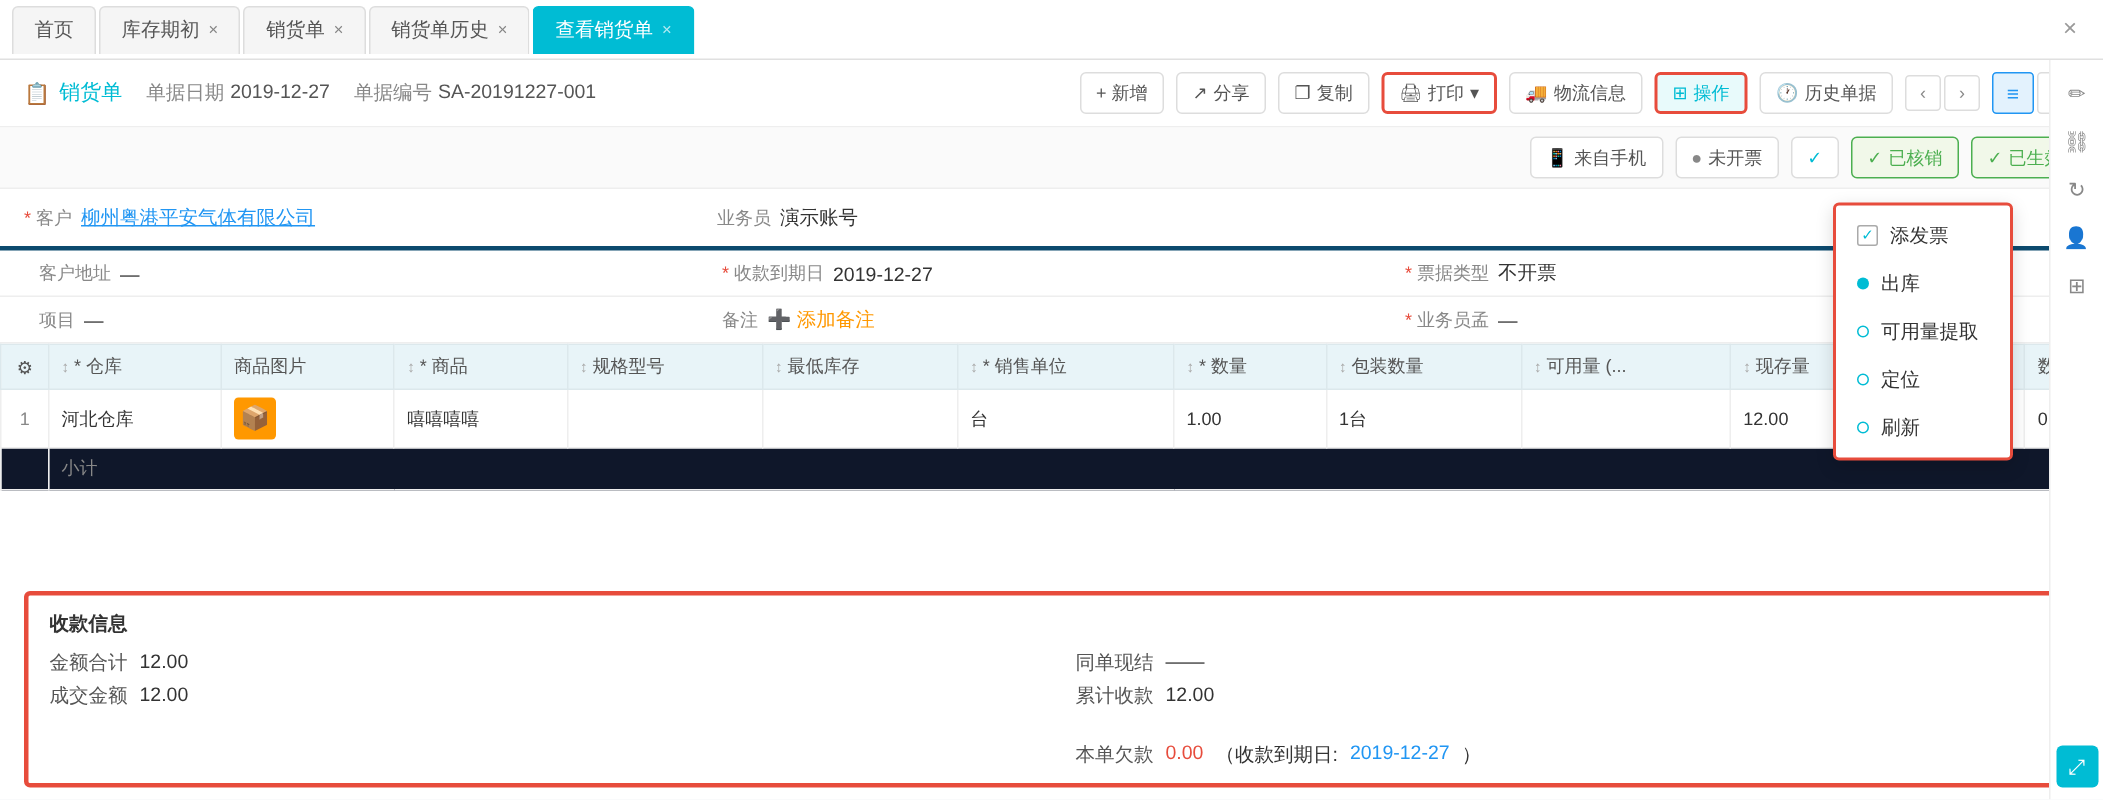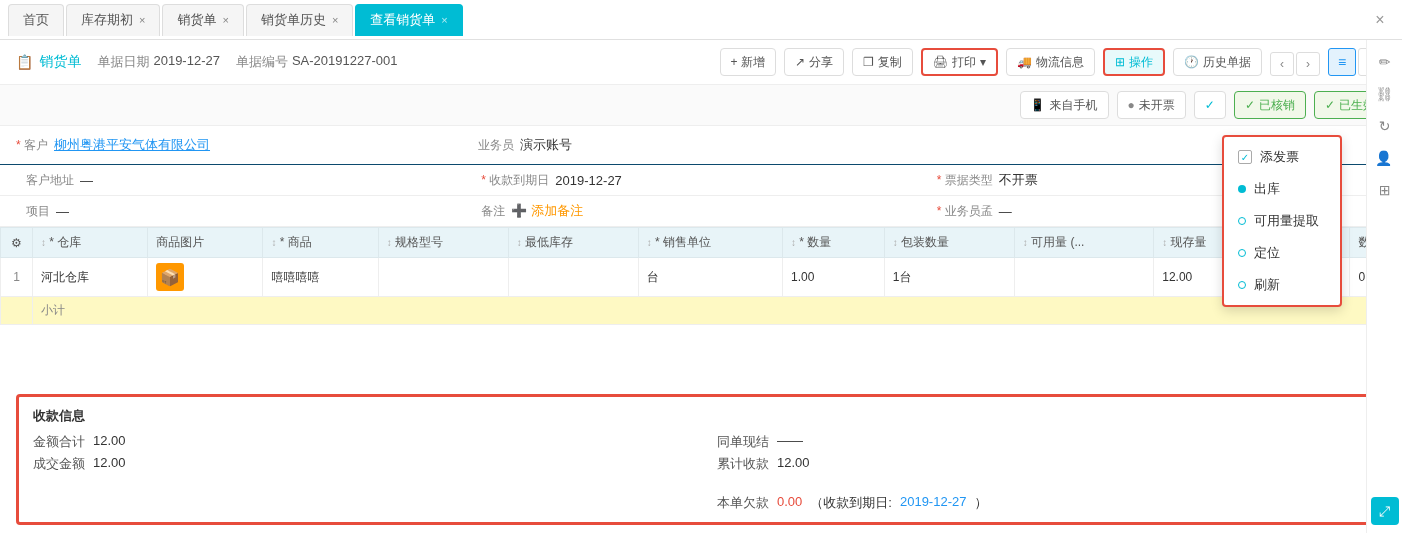--- a/index.html
+++ b/index.html
@@ -37,21 +37,21 @@
 
     
     .doc-header {
       display: flex; align-items: center; padding: 8px 16px;
       border-bottom: 1px solid #eee; gap: 16px;
     }
     .doc-title { display: flex; align-items: center; gap: 6px; color: #00bcd4; font-size: 14px; font-weight: 500; }
     .doc-meta { display: flex; align-items: flex-start; gap: 4px; color: #555; font-size: 13px; }
     .doc-meta label { color: #888; }
     .doc-actions {
-      margin-left: auto; display: flex; align-items: flex-end; gap: 8px;
+      margin-left: auto; display: flex; align-items: center; gap: 8px;
     }
     .action-btn {
       display: flex; align-items: center; gap: 4px; padding: 4px 10px;
       border: 1px solid #ddd; border-radius: 4px; cursor: pointer;
       background: #fff; color: #555; font-size: 12px; height: 28px;
     }
     .btn-teal { background: #e8fafb; border-color: #00bcd4; color: #00bcd4; }
     .nav-arrows { display: flex; gap: 2px; }
     .nav-arrow { width: 24px; height: 24px; border: 1px solid #ddd; border-radius: 3px; display: flex; align-items: center; justify-content: center; cursor: pointer; color: #888; font-size: 12px; }
     .view-toggle { display: flex; gap: 2px; }
@@ -67,21 +67,21 @@
       display: flex; align-items: center; gap: 4px; padding: 4px 10px;
       border: 1px solid #ddd; border-radius: 4px; cursor: pointer;
       background: #fff; color: #555; font-size: 12px; height: 28px;
     }
     .toolbar-btn.green-outline { border-color: #4caf50; color: #4caf50; background: #f1f8e9; }
     .toolbar-spacer { flex: 1; }
 
     
     .form-section {
       padding: 10px 16px; display: grid; grid-template-columns: 1fr 1fr 1fr;
-      gap: 8px 16px; border-bottom: 1px solid #0c4a6e;
+      gap: 8px 16px; border-bottom: 3px solid #0c4a6e;
     }
     .form-row { display: flex; align-items: center; gap: 6px; }
     .form-label { color: #888; font-size: 12px; white-space: nowrap; }
     .form-label.required::before { content: '* '; color: #e74c3c; }
     .form-value { color: #333; font-size: 13px; }
     .form-link { color: #2196f3; cursor: pointer; text-decoration: underline; }
 
     
     .form-section2 {
       padding: 6px 26px; display: grid; grid-template-columns: 1fr 1fr 1fr;
@@ -91,21 +91,21 @@
     
     .table-wrapper { flex: 1; overflow: auto; }
     table { width: 100%; border-collapse: collapse; font-size: 12px; }
     thead tr { background: #e8f4f8; }
     th {
       padding: 6px 8px; text-align: left; border: 1px solid #dce8ec;
       white-space: nowrap; color: #555; font-weight: normal;
     }
     th .sort-icon { color: #aaa; font-size: 10px; }
     td { padding: 5px 8px; border: 1px solid #eee; white-space: nowrap; }
-    tr.subtotal-row td { background: #fef9c3; color: #888; }
+    tr.subtotal-row td { background: #0f172a; color: #888; }
     .gear-col { width: 32px; text-align: center; }
     .row-num { text-align: center; color: #888; }
     .product-img { width: 28px; height: 28px; background: #ff9800; border-radius: 3px; display: inline-flex; align-items: center; justify-content: center; }
 
     
     .bottom-panel {
       border-top: 3px solid #e74c3c; border-left: 3px solid #e74c3c;
       border-right: 3px solid #e74c3c; border-bottom: 3px solid #e74c3c;
       margin: 0 16px 8px 16px; padding: 10px 14px; border-radius: 4px;
     }

